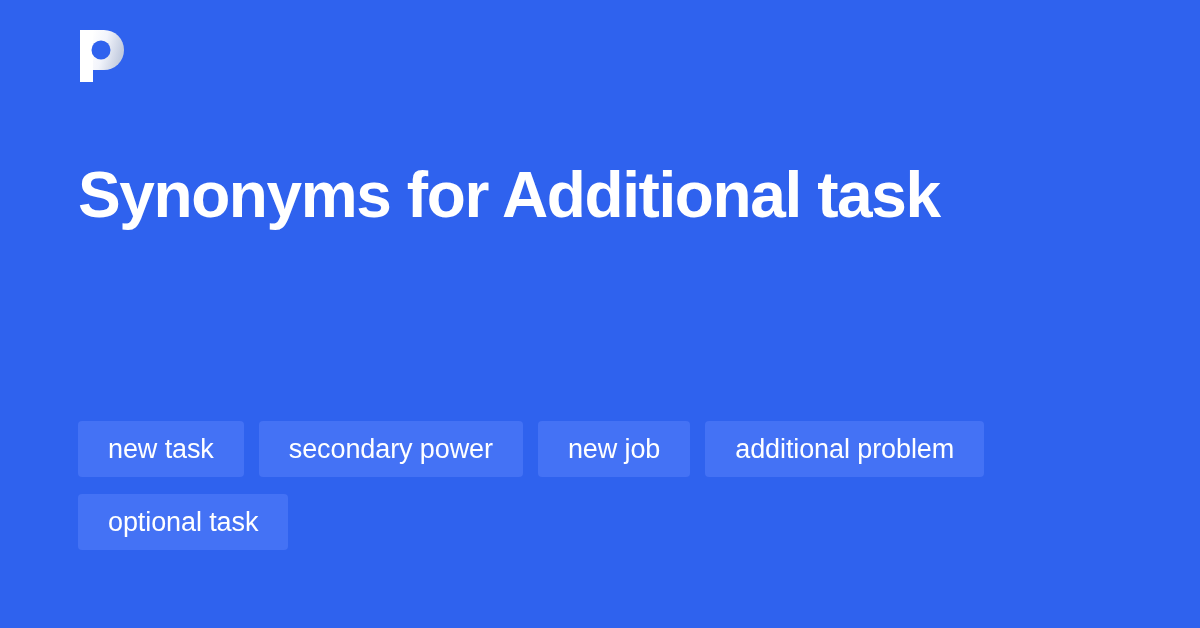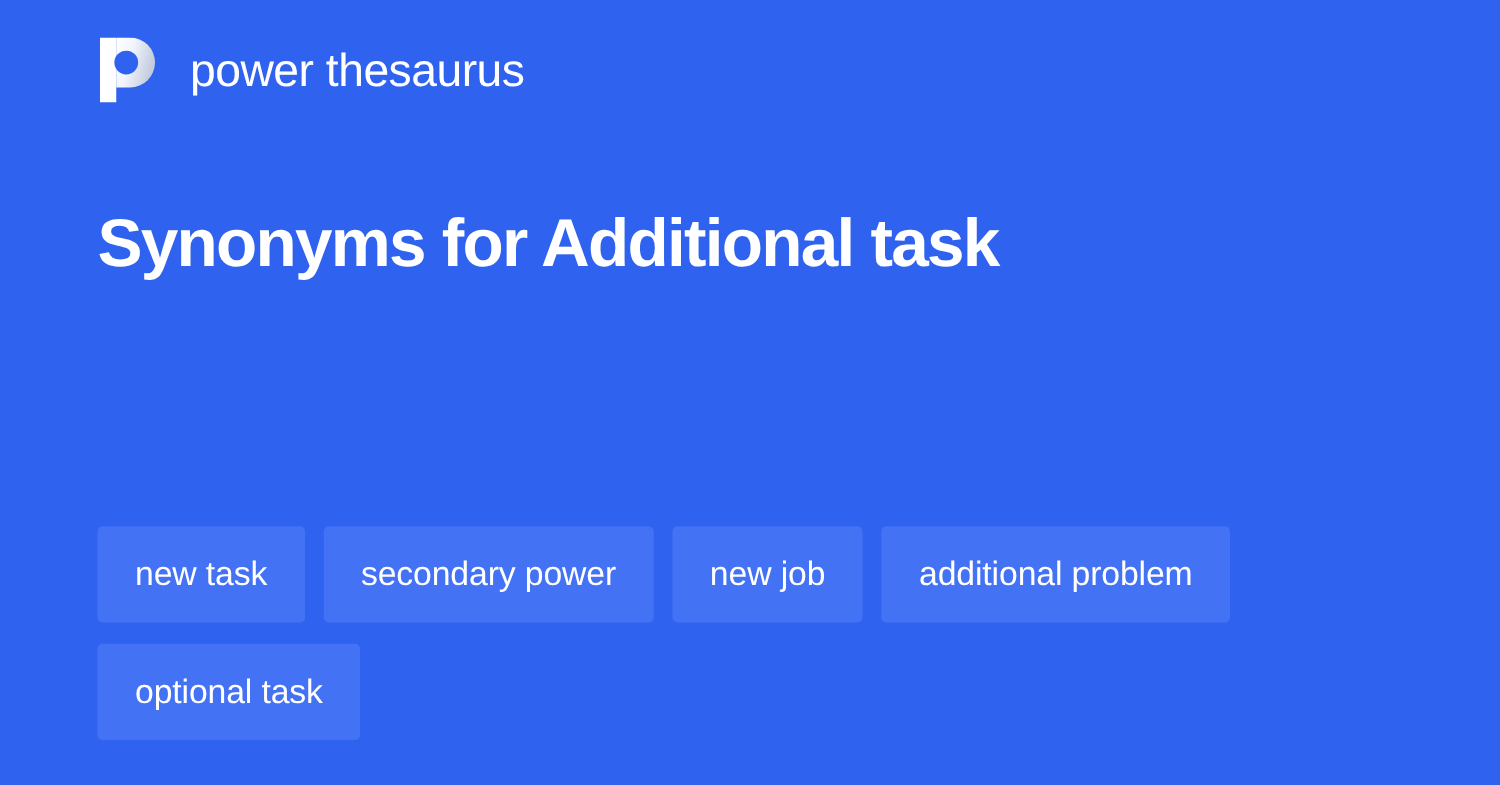--- a/index.html
+++ b/index.html
@@ -48,41 +48,41 @@
     white-space: nowrap;
   }
 
   
   .headline {
     position: absolute;
     left: 78px;
     top: 140px;
     width: 1020px;
     margin: 0;
-    font-size: 54px;
+    font-size: 64px;
     font-weight: 700;
     line-height: 110px;
     letter-spacing: -1.4px;
     color: #ffffff;
   }
 
   
   .chips {
     position: absolute;
     left: 78px;
     top: 421px;
     width: 1040px;
     display: flex;
     flex-wrap: wrap;
     gap: 17px 15px;
   }
 
   .chip {
     box-sizing: border-box;
-    height: 77px;
+    height: 56px;
     padding: 0 30px;
     display: flex;
     align-items: center;
     justify-content: center;
     background: #4472f5;
     border-radius: 4px;
     color: #ffffff;
     font-size: 27px;
     font-weight: 400;
     letter-spacing: -0.1px;
@@ -102,21 +102,20 @@
             <stop offset="0%" stop-color="#ffffff"></stop>
             <stop offset="45%" stop-color="#f2f4fb"></stop>
             <stop offset="100%" stop-color="#c3ccdf"></stop>
           </linearGradient>
         </defs>
         <rect x="0" y="0" width="13" height="52" fill="#ffffff"></rect>
         <path d="M13 0 H24 A20 20 0 0 1 24 40 H13 Z" fill="url(#bowlGrad)"></path>
         <circle cx="21" cy="20" r="9.5" fill="#2f62ee"></circle>
       </svg>
     </span>
-    <span class="brand-name">power thesaurus</span>
   </div>
 
   <h1 class="headline">Synonyms for Additional task</h1>
 
   <div class="chips">
     <div class="chip">new task</div>
     <div class="chip">secondary power</div>
     <div class="chip">new job</div>
     <div class="chip">additional problem</div>
     <div class="chip">optional task</div>

